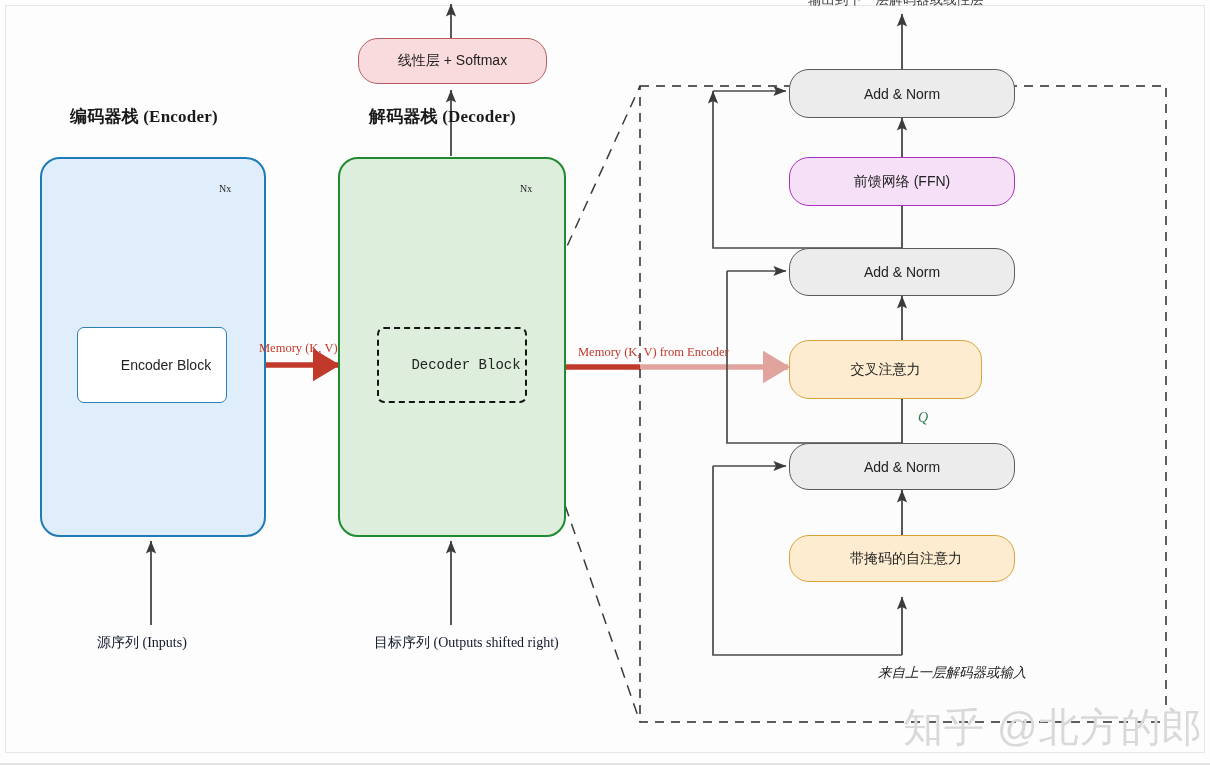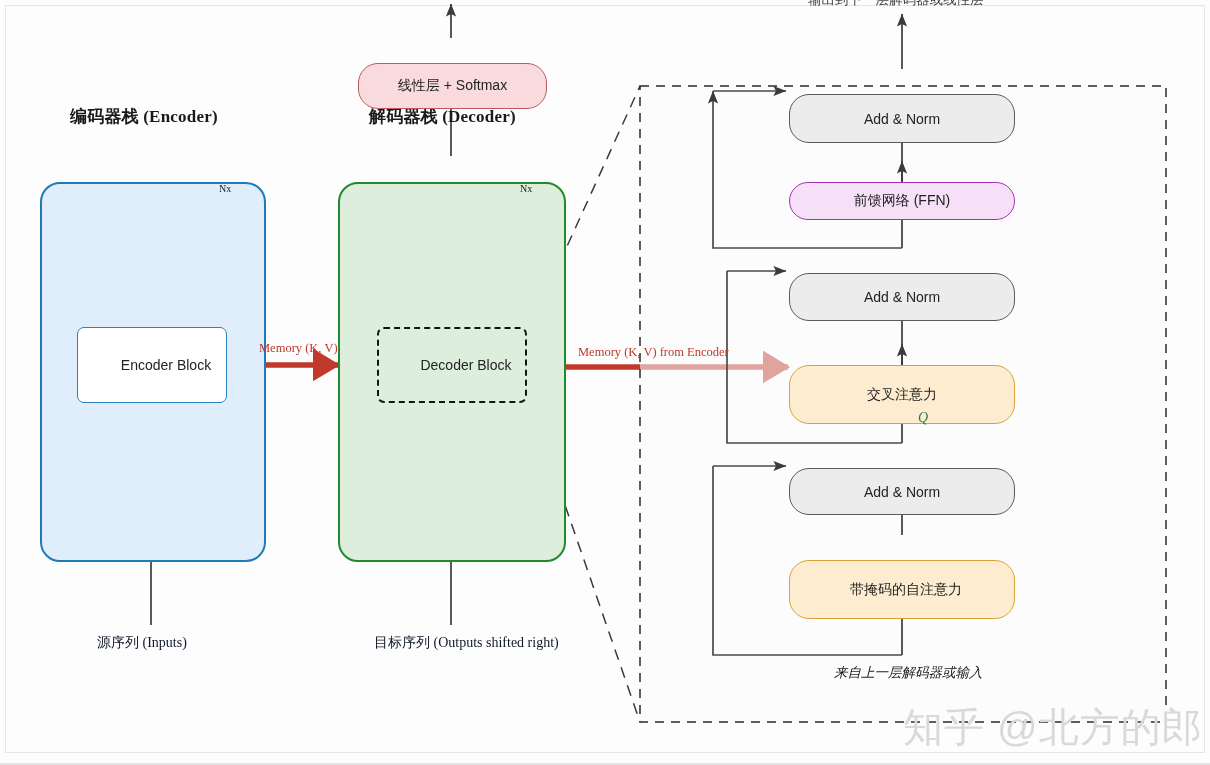--- a/index.html
+++ b/index.html
@@ -58,38 +58,39 @@
   }
   .box {
     position: absolute;
     box-sizing: border-box;
     display: flex;
     align-items: center;
     justify-content: center;
     font-size: 14px;
     color: #232323;
   }
-  .rounded-lg { border-radius: 20px; margin-top: 25px; }
+  .rounded-lg { border-radius: 20px; }
   .rounded-sm { border-radius: 7px; padding-left: 28px; }
 
   .encoder-stack {
     background: #dfeefa;
     border: 2px solid #1f7bb6;
   }
   .decoder-stack {
     background: #ddeedd;
     border: 2px solid #1f8a2e;
   }
   .inner-block-solid {
     background: #ffffff;
     border: 1.6px solid #2d7fb8;
   }
   .inner-block-dashed {
     background: transparent;
     border: 2.4px dashed #141414;
+    font-family: Liberation Mono, monospace;
   }
   .nx {
     font-size: 10px;
     color: #1a1a1a;
     text-align: right;
   }
   .softmax-box {
     background: #fadbdd;
     border: 1.6px solid #b85c63;
   }
@@ -120,20 +121,21 @@
   }
   .caption {
     font-size: 14px;
     color: #0f172a;
   }
   .caption-italic {
     font-size: 13.5px;
     font-style: italic;
     color: #1a1a1a;
     font-weight: 500;
+    margin-left: 44px;
   }
   .cut-text {
     font-size: 13.5px;
     color: #1a1a1a;
     opacity: 0.85;
   }
   .watermark {
     position: absolute;
     font-size: 40px;
     color: #d9d9d9;
@@ -244,28 +246,28 @@
   <div class="lbl caption" style="left:374px; top:634px;">目标序列 (Outputs shifted right)</div>
 
   <div class="lbl memory-label" style="left:259px; top:341px;">Memory (K, V)</div>
 
   <div class="lbl memory-label" style="left:578px; top:345px;">Memory (K, V) from Encoder</div>
 
   <div class="lbl cut-text" style="left:808px; top:-9px;">输出到下一层解码器或线性层</div>
 
   <div class="box rounded-lg addnorm-box" style="left:789px; top:69px; width:226px; height:49px;">Add &amp; Norm</div>
 
-  <div class="box rounded-lg ffn-box" style="left:789px; top:157px; width:226px; height:38px;">前馈网络 (FFN)</div>
+  <div class="box rounded-lg ffn-box" style="left:789px; top:157px; width:226px; height:49px;">前馈网络 (FFN)</div>
 
   <div class="box rounded-lg addnorm-box" style="left:789px; top:248px; width:226px; height:48px;">Add &amp; Norm</div>
 
-  <div class="box rounded-lg attn-box" style="left:789px; top:340px; width:226px; height:59px;">交叉注意力</div>
+  <div class="box rounded-lg attn-box" style="left:789px; top:340px; width:193px; height:59px;">交叉注意力</div>
 
   <div class="lbl q-label" style="left:918px; top:410px;">Q</div>
 
   <div class="box rounded-lg addnorm-box" style="left:789px; top:443px; width:226px; height:47px;">Add &amp; Norm</div>
 
-  <div class="box rounded-lg mask-attn-box" style="left:789px; top:535px; width:226px; height:59px;padding-left:8px;">带掩码的自注意力</div>
+  <div class="box rounded-lg mask-attn-box" style="left:789px; top:535px; width:226px; height:47px;padding-left:8px;">带掩码的自注意力</div>
 
   <div class="lbl caption-italic" style="left:834px; top:664px;">来自上一层解码器或输入</div>
 
   <div class="watermark" style="left:903px; top:700px;">知乎 @北方的郎</div>
 </div>
 
 </body></html>

